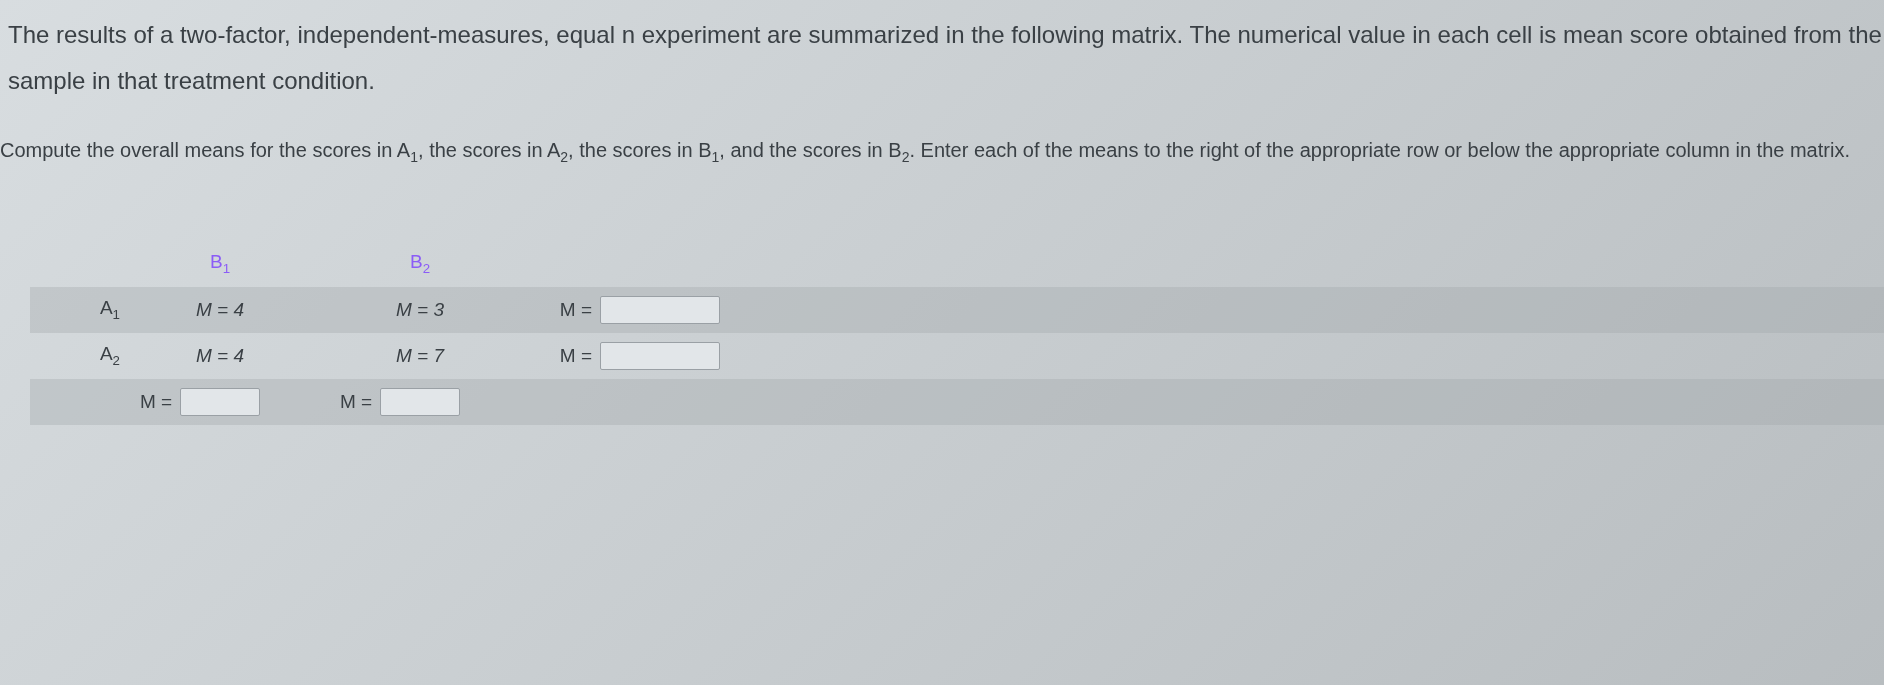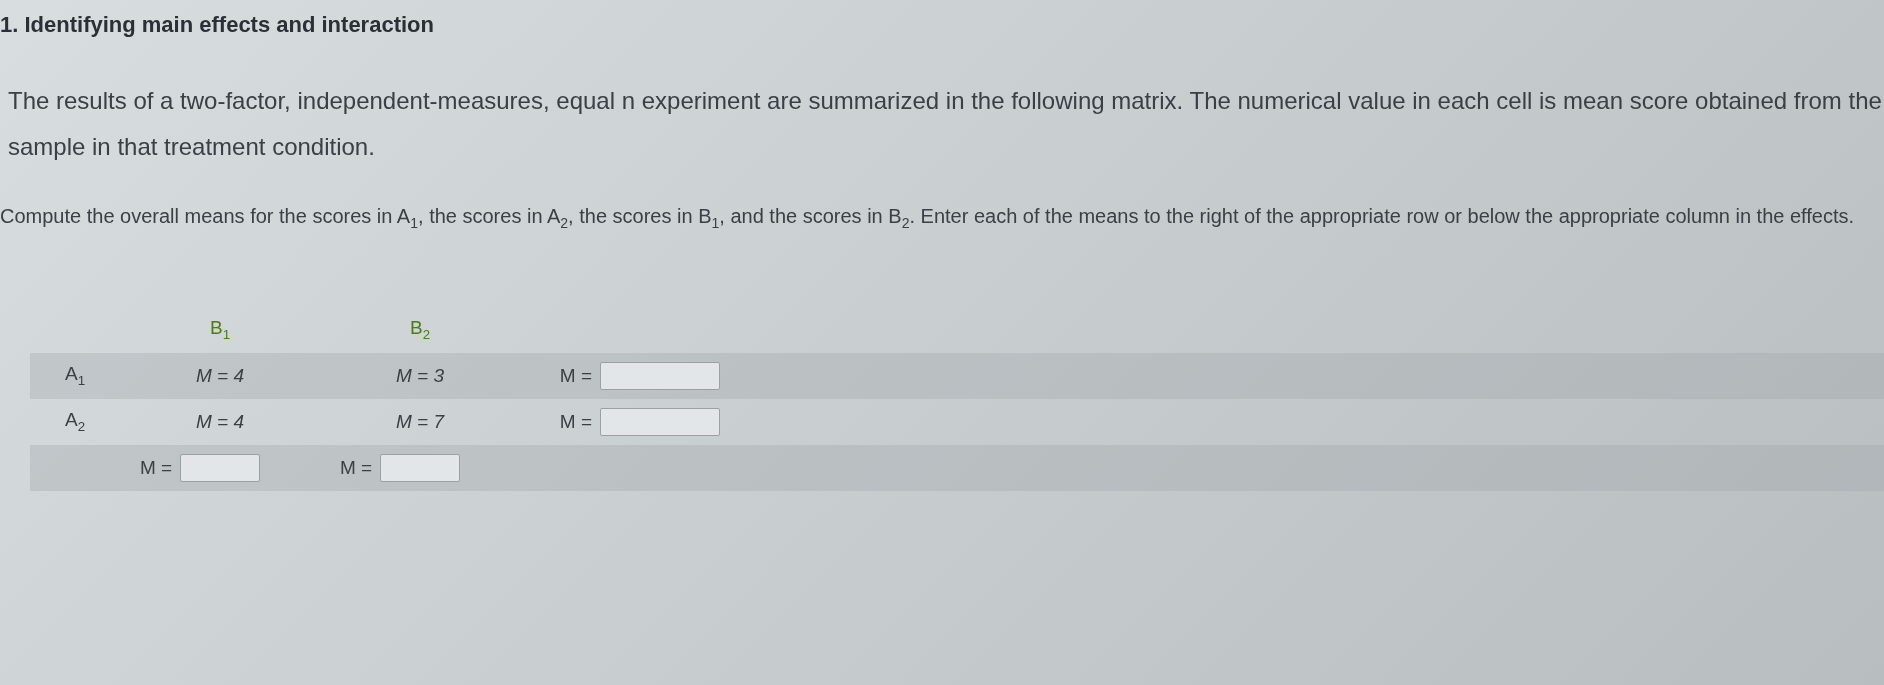--- a/index.html
+++ b/index.html
@@ -42,26 +42,26 @@
   }
   .mx-row {
     display: flex;
     align-items: center;
     height: 46px;
   }
   .row-label {
     width: 90px;
     font-size: 19px;
     color: #3a4045;
-    text-align: center;
+    text-align: right;
   }
   .col-head {
     width: 200px;
     font-size: 19px;
-    color: #4d7c0f;
+    color: #8b5cf6;
     text-align: center;
   }
   .cell {
     width: 200px;
     font-size: 19px;
     color: #3a4045;
     text-align: center;
     font-style: italic;
   }
   .marg-right {
@@ -107,28 +107,25 @@
     justify-content:flex-start;
     gap:8px;
     padding-left: 20px;
   }
 </style>
 </head>
 <body>
 
 <div class="page">
 
-  <div class="heading">
-    <span>1. </span><span>Identifying main effects and interaction</span>
-  </div>
 
   <div class="para">The results of a two-factor, independent-measures, equal n experiment are summarized in the following matrix. The numerical value in each cell is mean score obtained from the sample in that treatment condition.</div>
 
   <div class="instruction">
-    <span>Compute the overall means for the scores in A</span><sub>1</sub><span>, the scores in A</span><sub>2</sub><span>, the scores in B</span><sub>1</sub><span>, and the scores in B</span><sub>2</sub><span>. Enter each of the means to the right of the appropriate row or below the appropriate column in the effects.</span>
+    <span>Compute the overall means for the scores in A</span><sub>1</sub><span>, the scores in A</span><sub>2</sub><span>, the scores in B</span><sub>1</sub><span>, and the scores in B</span><sub>2</sub><span>. Enter each of the means to the right of the appropriate row or below the appropriate column in the matrix.</span>
   </div>
 
   <div class="matrix">
 
     <div class="mx-row">
       <div class="row-label"></div>
       <div class="col-head">
         <span>B</span><sub>1</sub>
       </div>
       <div class="col-head">

